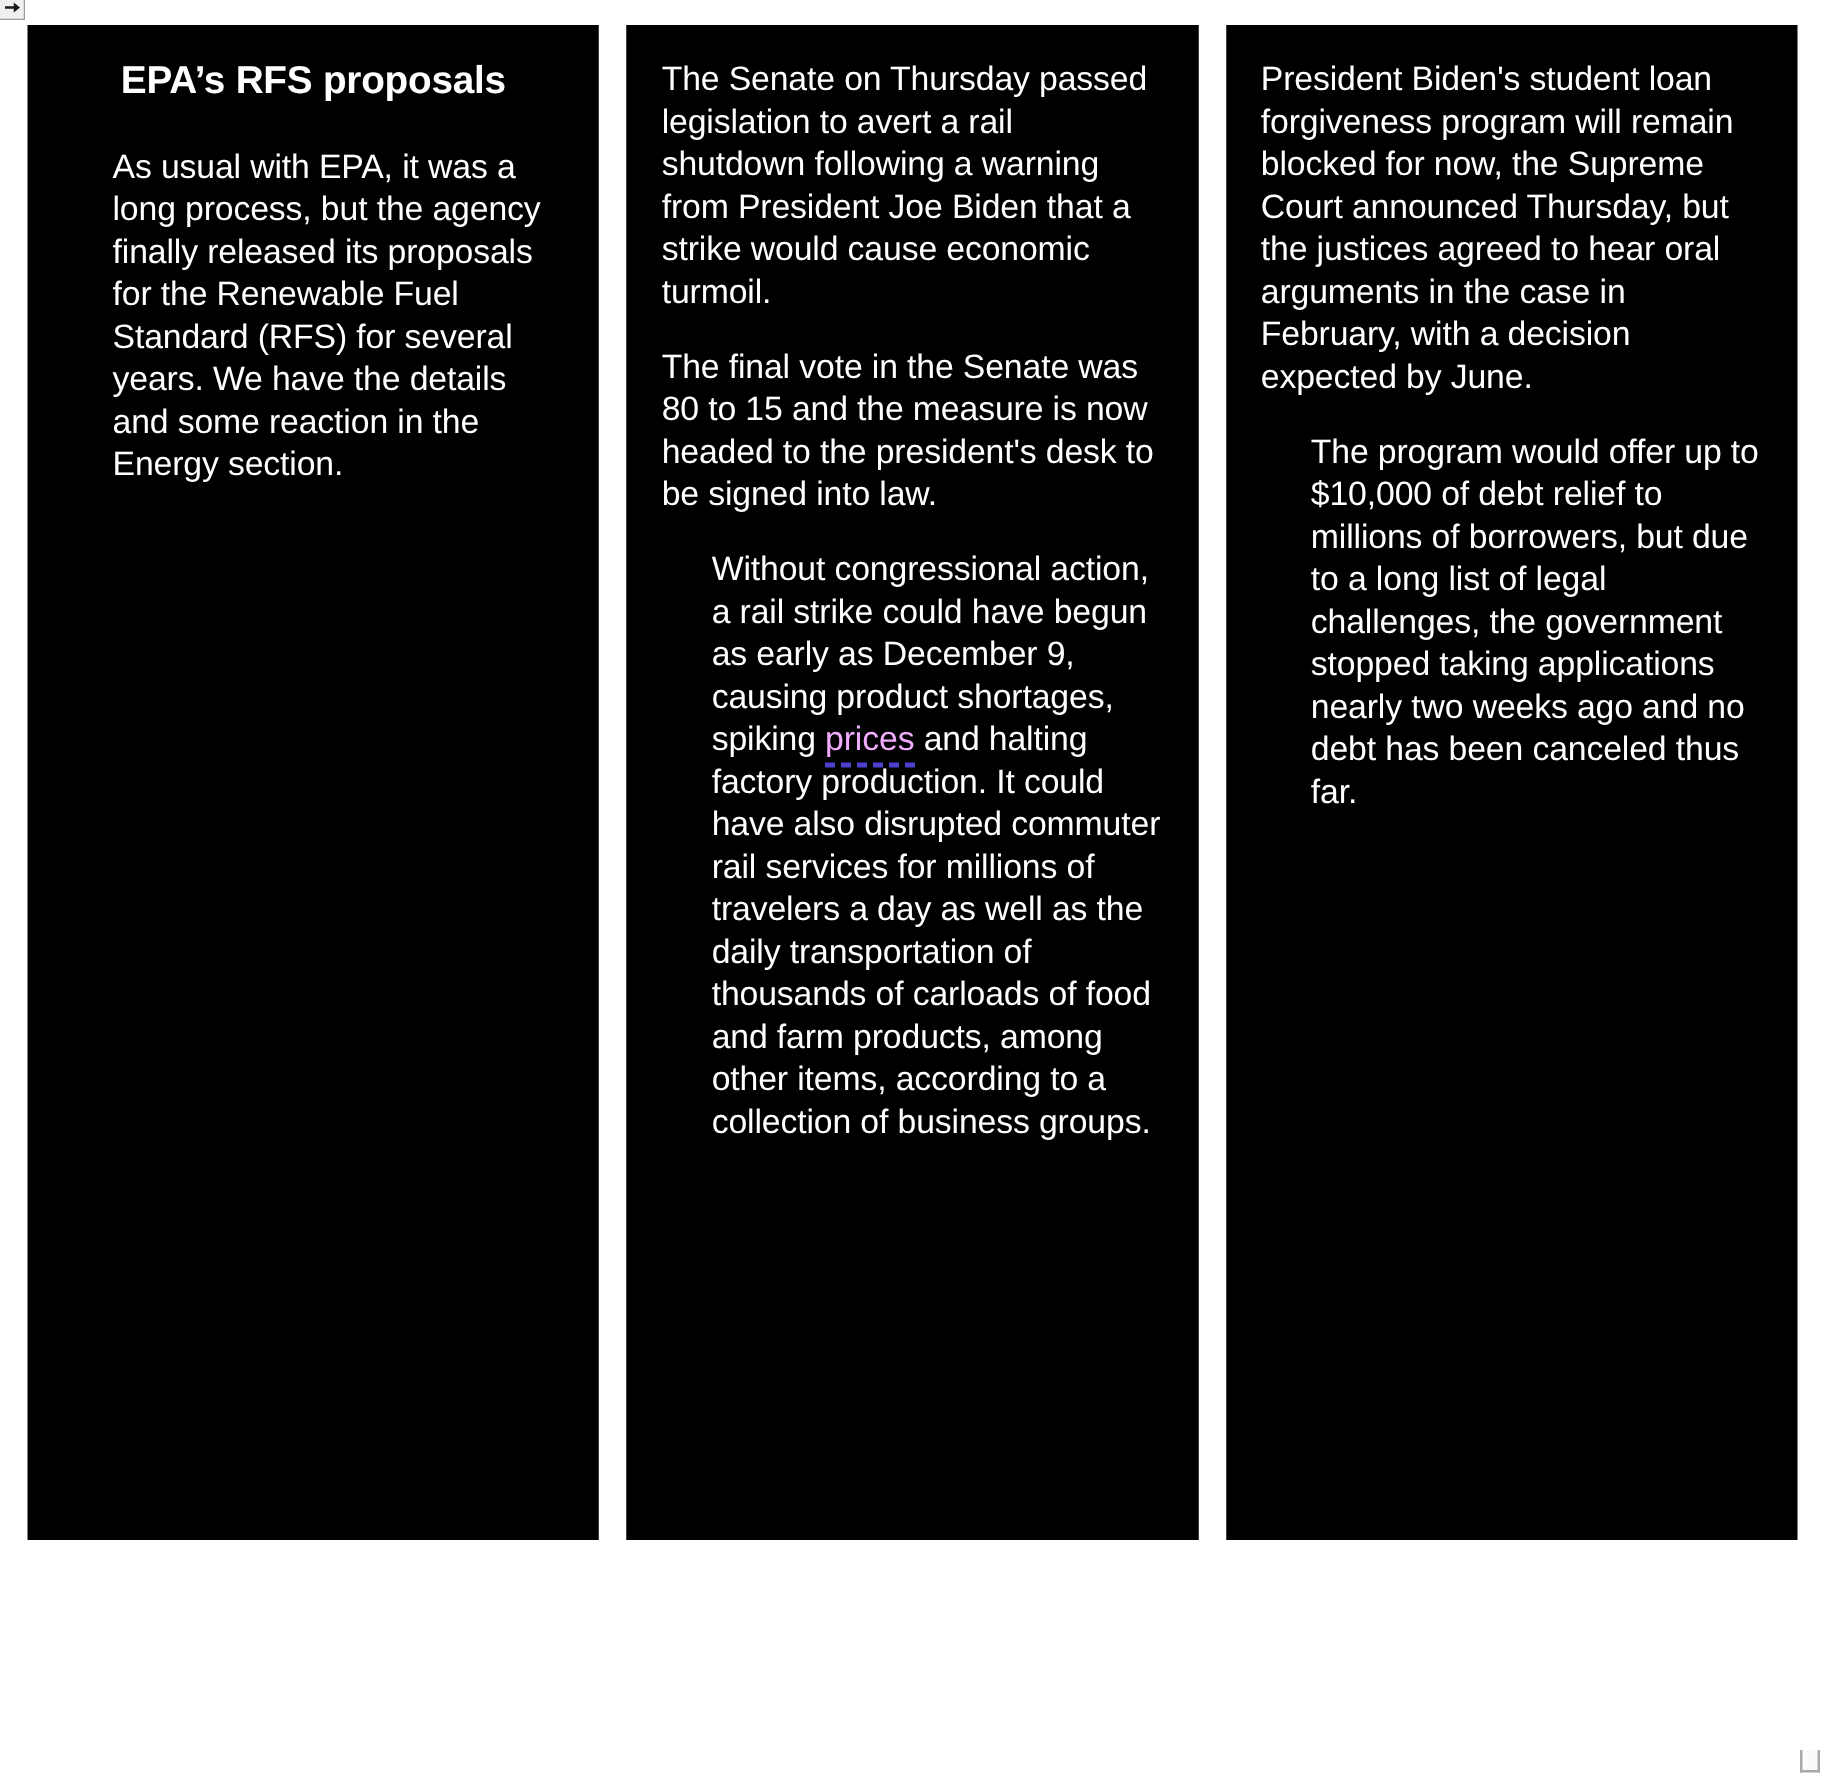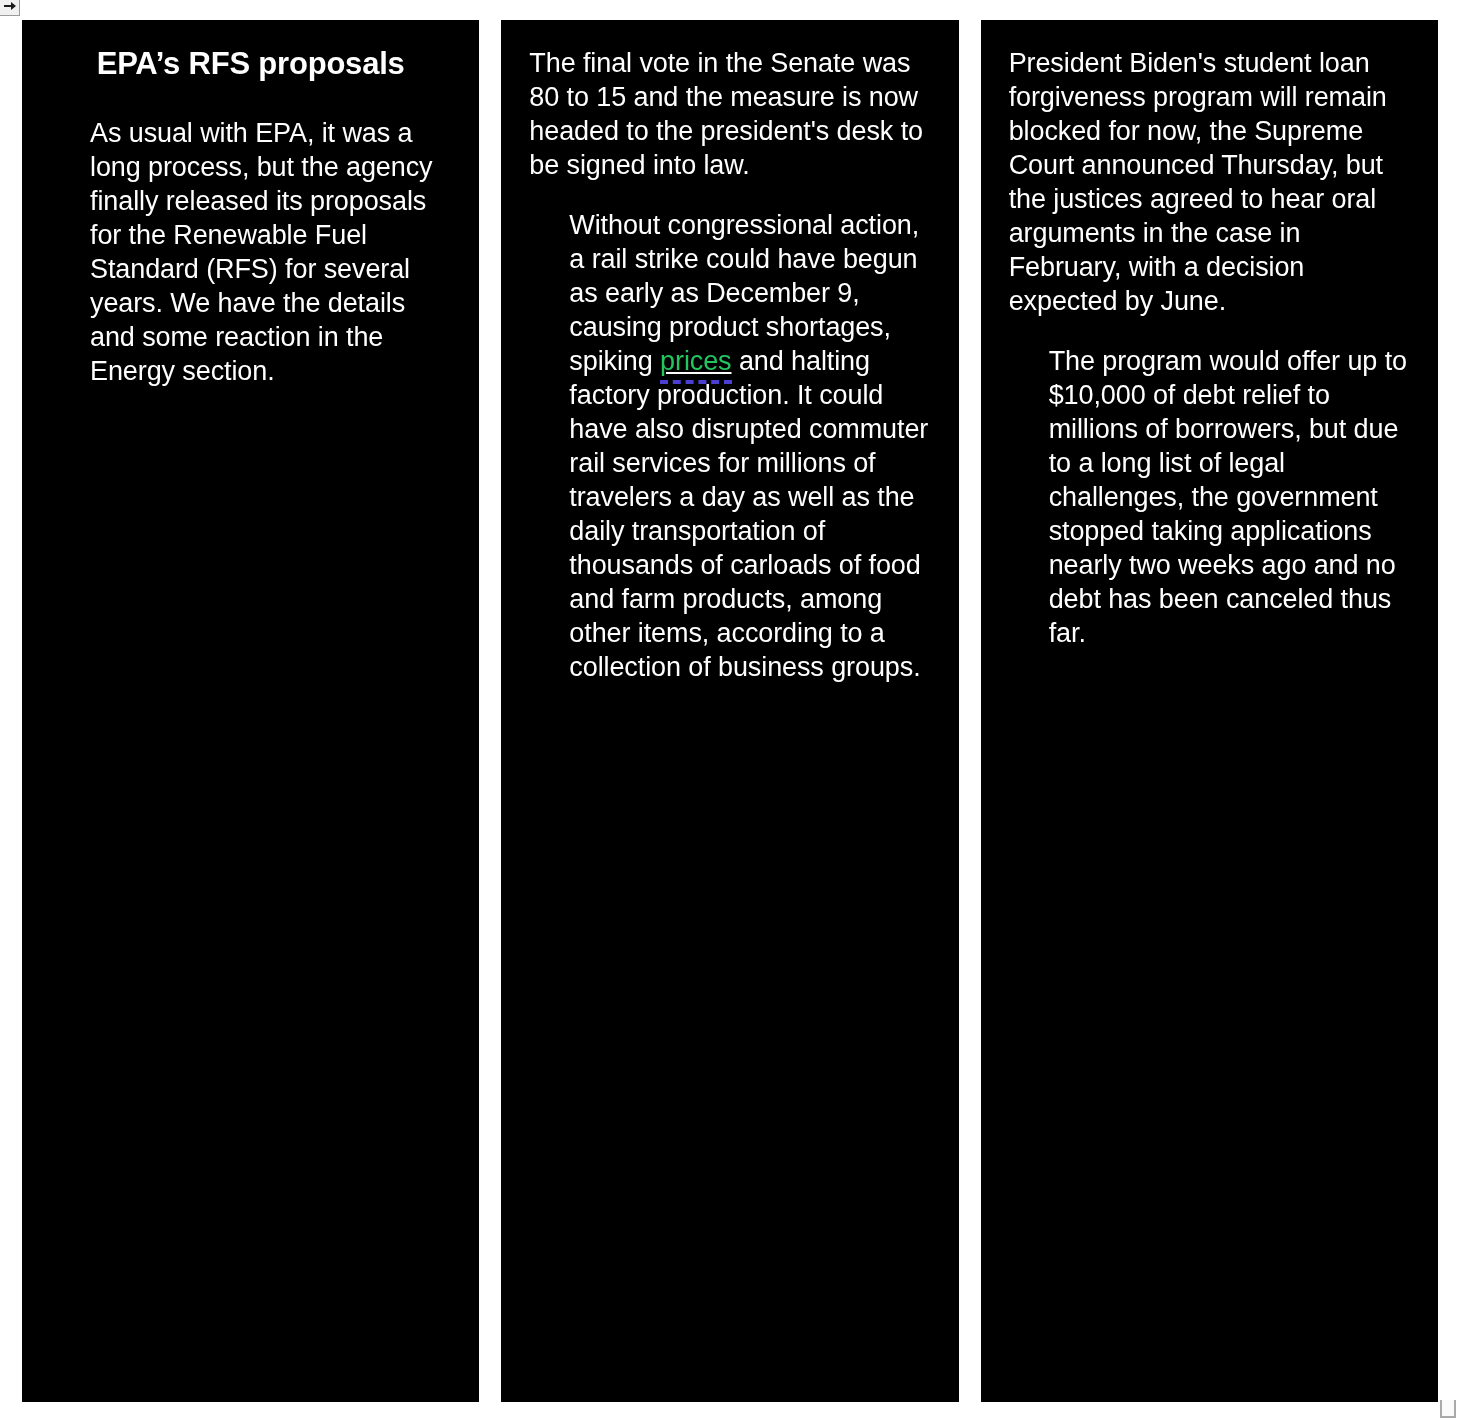--- a/index.html
+++ b/index.html
@@ -45,21 +45,21 @@
     border: 2px solid #a9a9a9;
     border-top: none;
     background: #fafafa;
   }
 
   #newsletter-columns {
     position: absolute;
     left: 22px;
     top: 20px;
     width: 1416px;
-    height: 1382px;
+    height: 1212px;
     display: flex;
     gap: 8px;
     align-items: stretch;
   }
 
   .column-divider {
     width: 6px;
     flex: 0 0 6px;
     background: #ffffff;
   }
@@ -86,22 +86,21 @@
     font-size: 27px;
     line-height: 1.26;
     margin: 0 0 26px 0;
     letter-spacing: -0.1px;
   }
   .card-body p:last-child { margin-bottom: 0; margin-left: 40px; }
 
   
   .annotated-term {
     position: relative;
-    color: #22c55e;
-    text-decoration: underline;
+    color: #f0abfc;
     text-decoration-color: #ffffff;
     text-decoration-thickness: 2px;
     text-underline-offset: 2px;
   }
   .annotated-term::after {
     content: "";
     position: absolute;
     left: 0;
     right: 0;
     bottom: -8px;
@@ -122,20 +121,21 @@
 <div id="newsletter-columns">
     <div class="news-card">
       <h2 class="card-title">EPA’s RFS proposals</h2>
       <div class="card-body">
         <p><span>As usual with EPA, it was a long process, but the agency finally released its proposals for the Renewable Fuel Standard (RFS) for several years. We have the details and some reaction in the Energy section.</span></p>
       </div>
     </div>
     <div class="column-divider"></div>
     <div class="news-card">
       <div class="card-body">
+        <p><span>The Senate on Thursday passed legislation to avert a rail shutdown following a warning from President Joe Biden that a strike would cause economic turmoil.</span></p>
         <p><span>The final vote in the Senate was 80 to 15 and the measure is now headed to the president's desk to be signed into law.</span></p>
         <p><span>Without congressional action, a rail strike could have begun as early as December 9, causing product shortages, spiking </span><span class="annotated-term">prices</span><span> and halting factory production. It could have also disrupted commuter rail services for millions of travelers a day as well as the daily transportation of thousands of carloads of food and farm products, among other items, according to a collection of business groups.</span></p>
       </div>
     </div>
     <div class="column-divider"></div>
     <div class="news-card">
       <div class="card-body">
         <p><span>President Biden's student loan forgiveness program will remain blocked for now, the Supreme Court announced Thursday, but the justices agreed to hear oral arguments in the case in February, with a decision expected by June.</span></p>
         <p><span>The program would offer up to $10,000 of debt relief to millions of borrowers, but due to a long list of legal challenges, the government stopped taking applications nearly two weeks ago and no debt has been canceled thus far.</span></p>
       </div>

